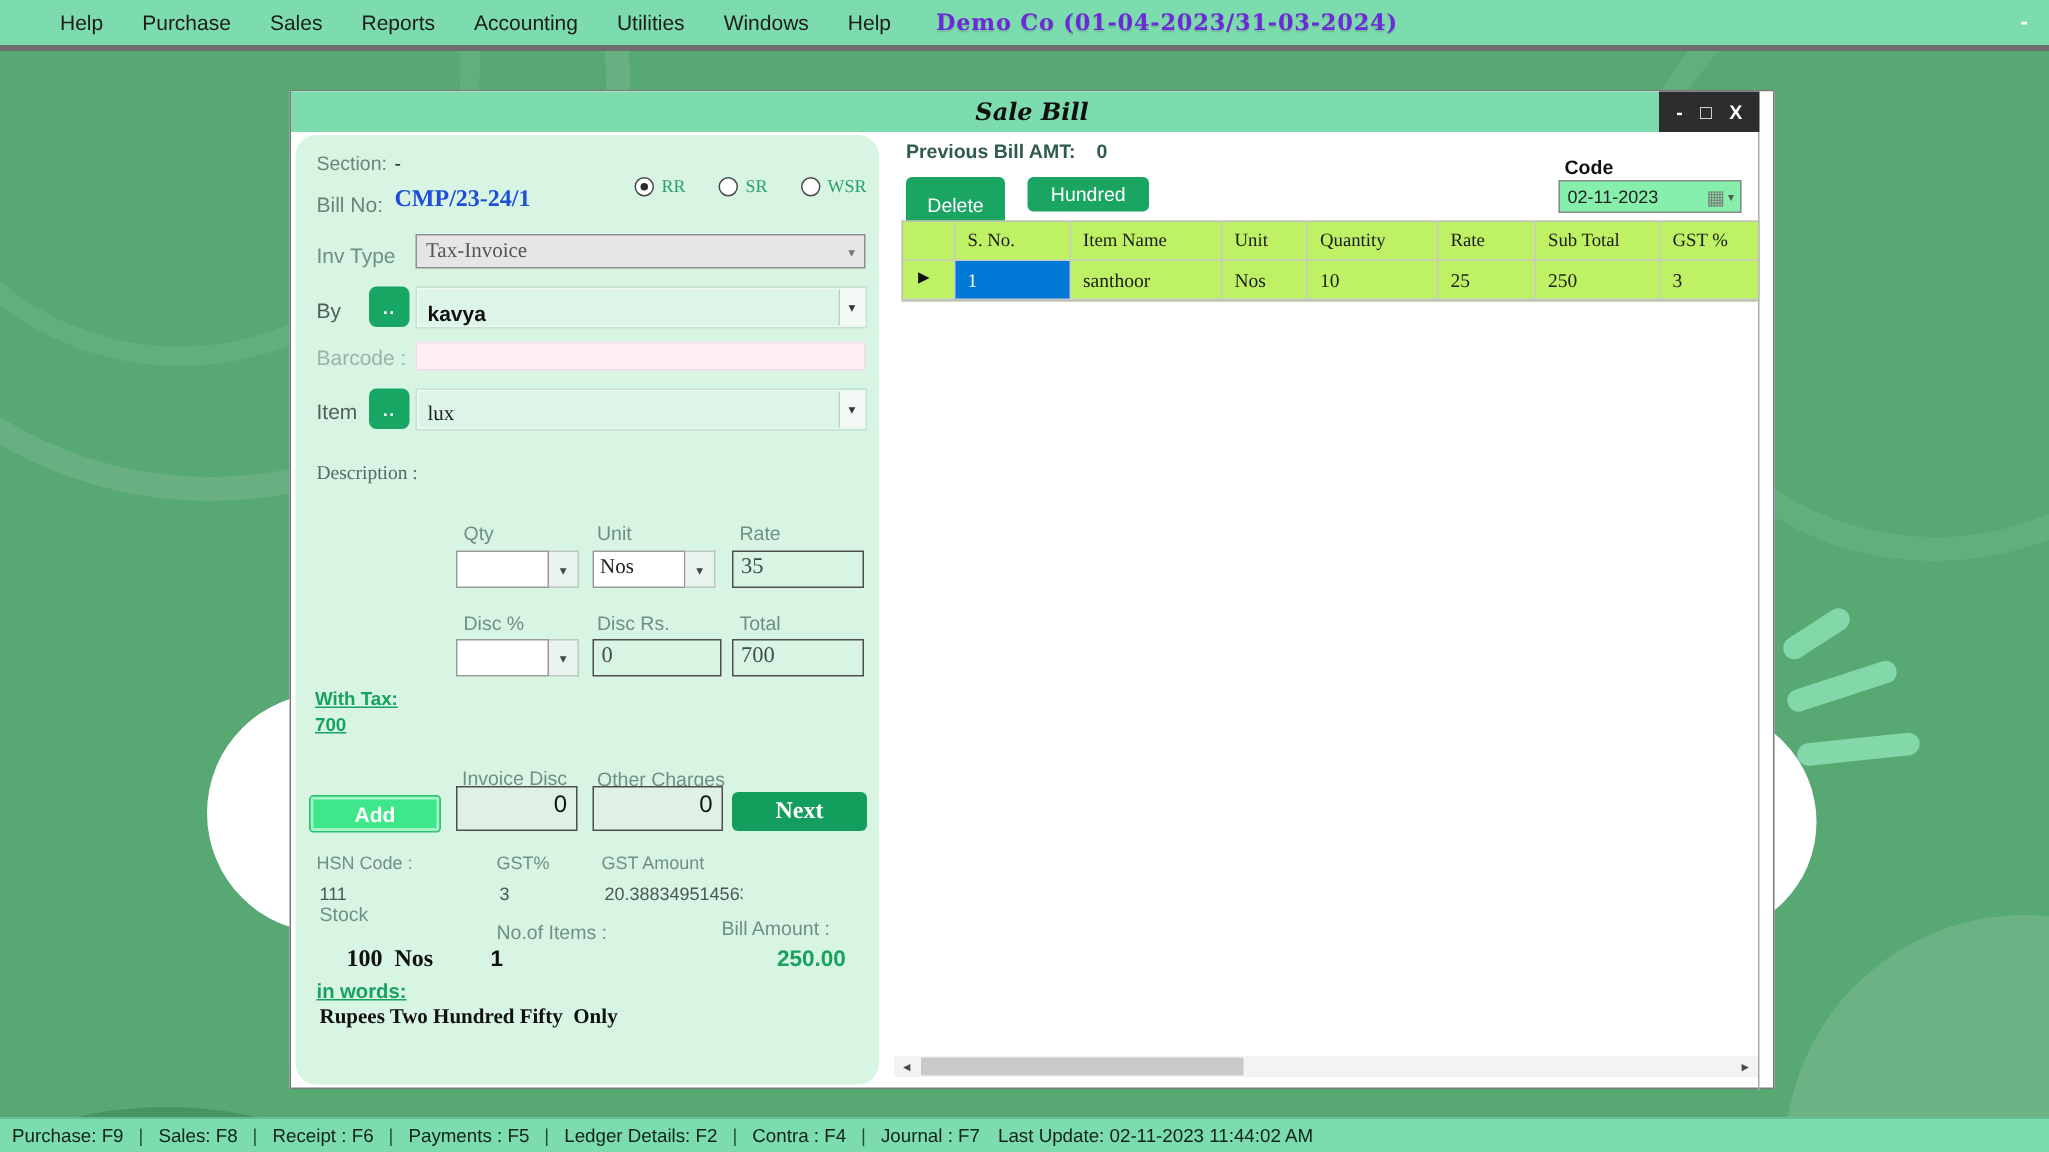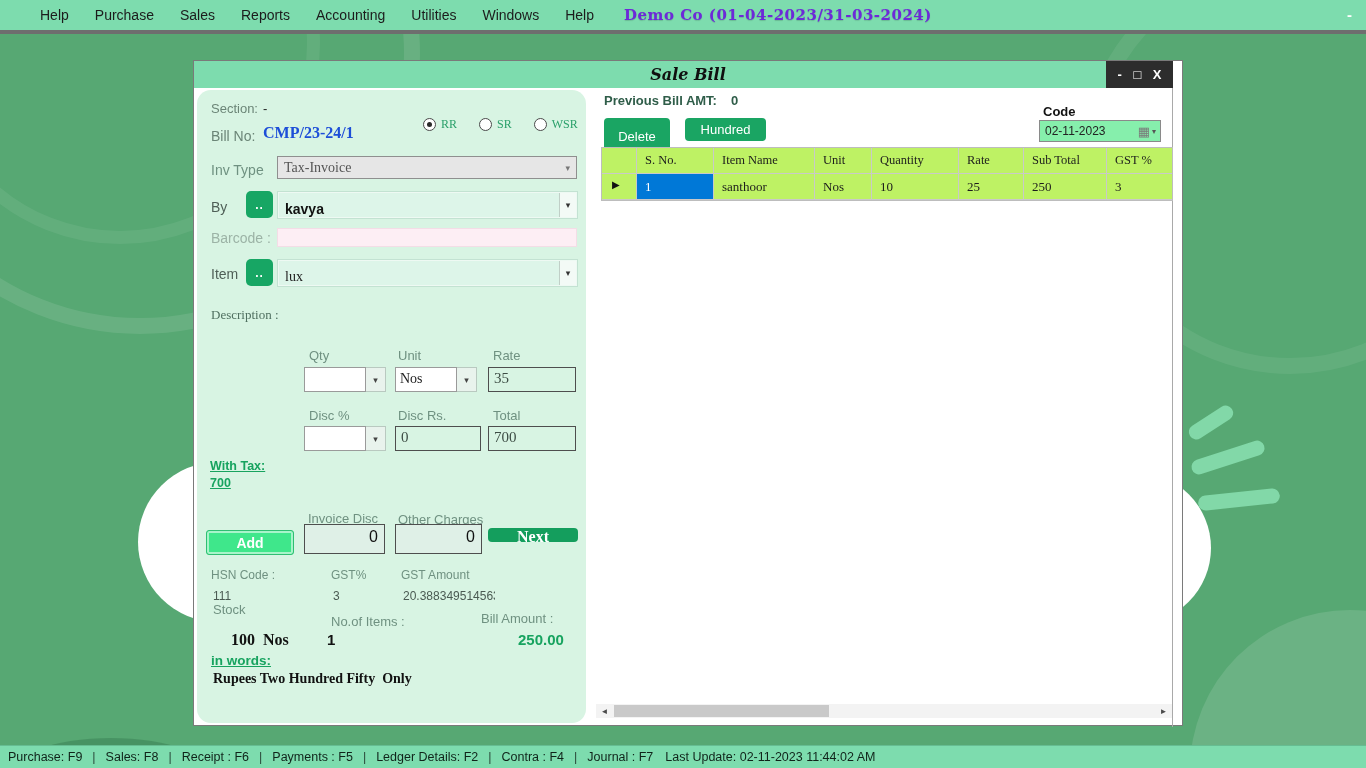--- a/index.html
+++ b/index.html
@@ -85,21 +85,21 @@
                       display:flex; align-items:center; justify-content:center; font-size:9px; color:#444; cursor:pointer; }
   .dark-input { height:25px; background:#d8f4e3; border:1.5px solid #4e4e4e; font-family:"Liberation Serif", serif;
                 font-size:15px; color:#3d4d45; padding:2px 5px; }
 
   .withtax { color:#17a35f; font-weight:bold; font-size:12.5px; text-decoration:underline; cursor:pointer; }
 
   .charge-input { height:30px; background:#dff0e7; border:1.5px solid #4e4e4e; font-size:16px; color:#111;
                   text-align:right; padding:3px 6px; }
   .add-btn { width:88px; height:25px; background:#3fe78b; border:1px solid #2fbf72; border-radius:3px;
              box-shadow:inset 0 0 0 2px rgba(255,255,255,0.55); color:#fff; font-weight:bold; font-size:14px; cursor:pointer; }
-  .next-btn { width:90px; height:14px; background:#149e5d; border:none; border-radius:4px; color:#fff;
+  .next-btn { width:90px; height:26px; background:#149e5d; border:none; border-radius:4px; color:#fff;
               font-family:"Liberation Serif", serif; font-weight:bold; font-size:16px; cursor:pointer; }
 
   .sm-lbl { color:#6f9181; font-size:12px; }
   .sm-val { color:#4a5a52; font-size:12px; }
   .gst-amt { width:92px; overflow:hidden; white-space:nowrap; }
   .stock-val { font-family:"Liberation Serif", serif; font-weight:bold; font-size:16px; color:#111; white-space:pre; }
   .items-val { font-weight:bold; font-size:15px; color:#111; }
   .billamt-val { font-weight:bold; font-size:15px; color:#17a35f; }
   .inwords { color:#17a35f; font-weight:bold; font-size:13.5px; text-decoration:underline; }
   .words-val { font-family:"Liberation Serif", serif; font-weight:bold; font-size:14px; color:#111; white-space:pre; }

